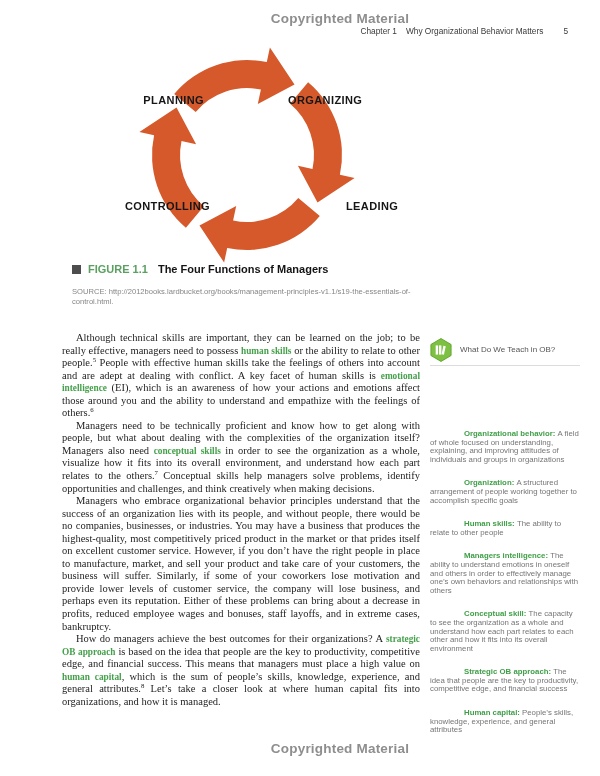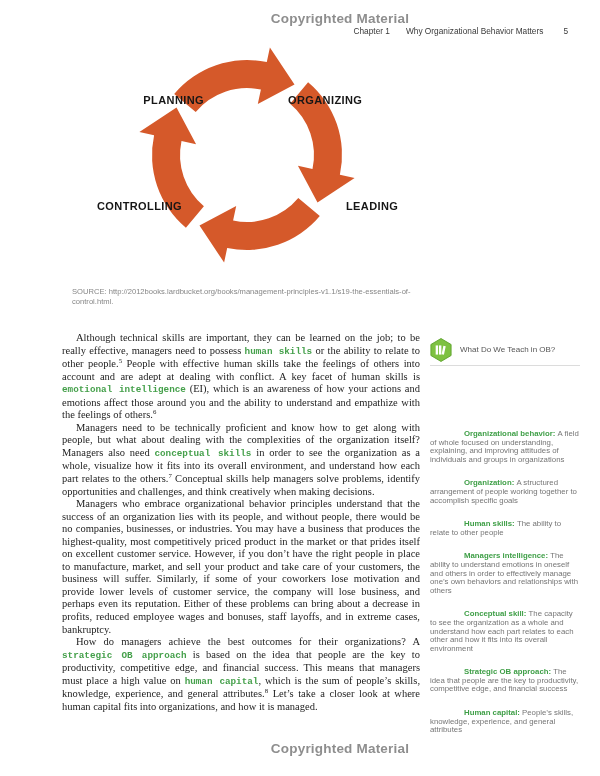--- a/index.html
+++ b/index.html
@@ -6,46 +6,46 @@
   body{width:600px;height:776px;background:#ffffff;font-family:"Liberation Serif",serif;position:relative;overflow:hidden;}
   .page{position:absolute;inset:0;background:#fff;}
 
   
   .watermark{position:absolute;left:0;width:100%;text-align:center;color:#8e8e8e;
     font-family:"Liberation Sans",sans-serif;font-weight:bold;font-size:13.5px;letter-spacing:.2px;padding-left:40px;}
   .wm-top{top:11px;}
   .wm-bottom{top:741px;}
   .running-head{position:absolute;top:26px;right:32px;font-family:"Liberation Sans",sans-serif;
     font-size:8.3px;color:#3a3a3a;display:flex;align-items:baseline;}
-  .running-head .rh-title{margin-left:16px;}
+  .running-head .rh-title{margin-left:9px;}
   .running-head .rh-page{margin-left:20px;}
 
   
   .figure-diagram{position:absolute;left:97px;top:44px;width:300px;height:222px;}
   .cycle-label{position:absolute;font-family:"Liberation Sans",sans-serif;font-weight:bold;
     font-size:11px;letter-spacing:.4px;color:#161616;white-space:nowrap;}
   .lbl-planning{left:0;width:107px;text-align:right;top:50px;}
   .lbl-organizing{left:191px;top:50px;}
-  .lbl-controlling{left:0;width:113px;text-align:left;top:156px;}
+  .lbl-controlling{left:0;width:113px;text-align:right;top:156px;}
   .lbl-leading{left:201px;top:156px;padding-left:48px;}
 
   
   .figure-caption{position:absolute;left:72px;top:263px;display:flex;align-items:center;
     font-family:"Liberation Sans",sans-serif;font-weight:bold;font-size:11px;}
   .caption-square{width:9px;height:9px;background:#4d4d4d;margin-right:7px;}
   .caption-label{color:#5ba061;}
   .caption-title{color:#141414;margin-left:10px;}
   .figure-source{position:absolute;left:72px;top:287px;width:340px;
     font-family:"Liberation Sans",sans-serif;font-size:7.6px;line-height:9.6px;color:#868686;}
 
   
   .body-col{position:absolute;left:62px;top:332px;width:358px;}
   .body-col p{margin:0;font-size:10.5px;line-height:12.55px;text-align:justify;
     text-indent:14px;color:#1d1d1d;}
-  .kt{font-family:Liberation Mono, monospace;font-weight:bold;color:#45a04b;font-size:9.3px;}
+  .kt{font-family:Liberation Serif, serif;font-weight:bold;color:#45a04b;font-size:9.3px;}
   .fn{font-size:6.8px;vertical-align:4px;line-height:0;}
 
   
   .sidebar-feature{position:absolute;left:430px;top:334px;width:150px;height:31px;
     display:flex;align-items:center;border-bottom:1px solid #dcdcdc;}
   .feature-icon{width:22px;height:24px;flex:0 0 22px;margin-right:8px;}
   .feature-label{font-family:"Liberation Sans",sans-serif;font-size:8px;color:#555;}
 
   .glossary{position:absolute;left:430px;top:430px;width:150px;}
   .gloss-entry{margin-bottom:15px;font-family:"Liberation Sans",sans-serif;
@@ -73,20 +73,25 @@
         <path transform="rotate(180 150 110)" d="M 77.2 48.9 A 95 95 0 0 1 169.8 17.1 L 172.9 2.4 L 197.5 39.5 L 160.8 59.1 L 163.9 44.5 A 67 67 0 0 0 98.7 66.9 Z"></path>
         <path transform="rotate(270 150 110)" d="M 77.2 48.9 A 95 95 0 0 1 169.8 17.1 L 172.9 2.4 L 197.5 39.5 L 160.8 59.1 L 163.9 44.5 A 67 67 0 0 0 98.7 66.9 Z"></path>
       </g>
     </svg>
     <div class="cycle-label lbl-planning">PLANNING</div>
     <div class="cycle-label lbl-organizing">ORGANIZING</div>
     <div class="cycle-label lbl-controlling">CONTROLLING</div>
     <div class="cycle-label lbl-leading">LEADING</div>
   </div>
 
+  <div class="figure-caption">
+    <span class="caption-square"></span>
+    <span class="caption-label">FIGURE 1.1</span>
+    <span class="caption-title">The Four Functions of Managers</span>
+  </div>
 
   <div class="figure-source">
     <div>SOURCE: http://2012books.lardbucket.org/books/management-principles-v1.1/s19-the-essentials-of-</div>
     <div>control.html.</div>
   </div>
 
   <div class="body-col">
     <p>Although technical skills are important, they can be learned on the job; to be really effective, managers need to possess <span class="kt">human skills</span> or the ability to relate to other people.<sup class="fn">5</sup> People with effective human skills take the feelings of others into account and are adept at dealing with conflict. A key facet of human skills is <span class="kt">emotional intelligence</span> (EI), which is an awareness of how your actions and emotions affect those around you and the ability to understand and empathize with the feelings of others.<sup class="fn">6</sup></p>
     <p>Managers need to be technically proficient and know how to get along with people, but what about dealing with the complexities of the organization itself? Managers also need <span class="kt">conceptual skills</span> in order to see the organization as a whole, visualize how it fits into its overall environment, and understand how each part relates to the others.<sup class="fn">7</sup> Conceptual skills help managers solve problems, identify opportunities and challenges, and think creatively when making decisions.</p>
     <p>Managers who embrace organizational behavior principles understand that the success of an organization lies with its people, and without people, there would be no companies, businesses, or industries. You may have a business that produces the highest-quality, most competitively priced product in the market or that prides itself on excellent customer service. However, if you don’t have the right people in place to manufacture, market, and sell your product and take care of your customers, the business will suffer. Similarly, if some of your coworkers lose motivation and provide lower levels of customer service, the company will lose business, and perhaps even its reputation. Either of these problems can bring about a decrease in profits, reduced employee wages and bonuses, staff layoffs, and in extreme cases, bankruptcy.</p>

